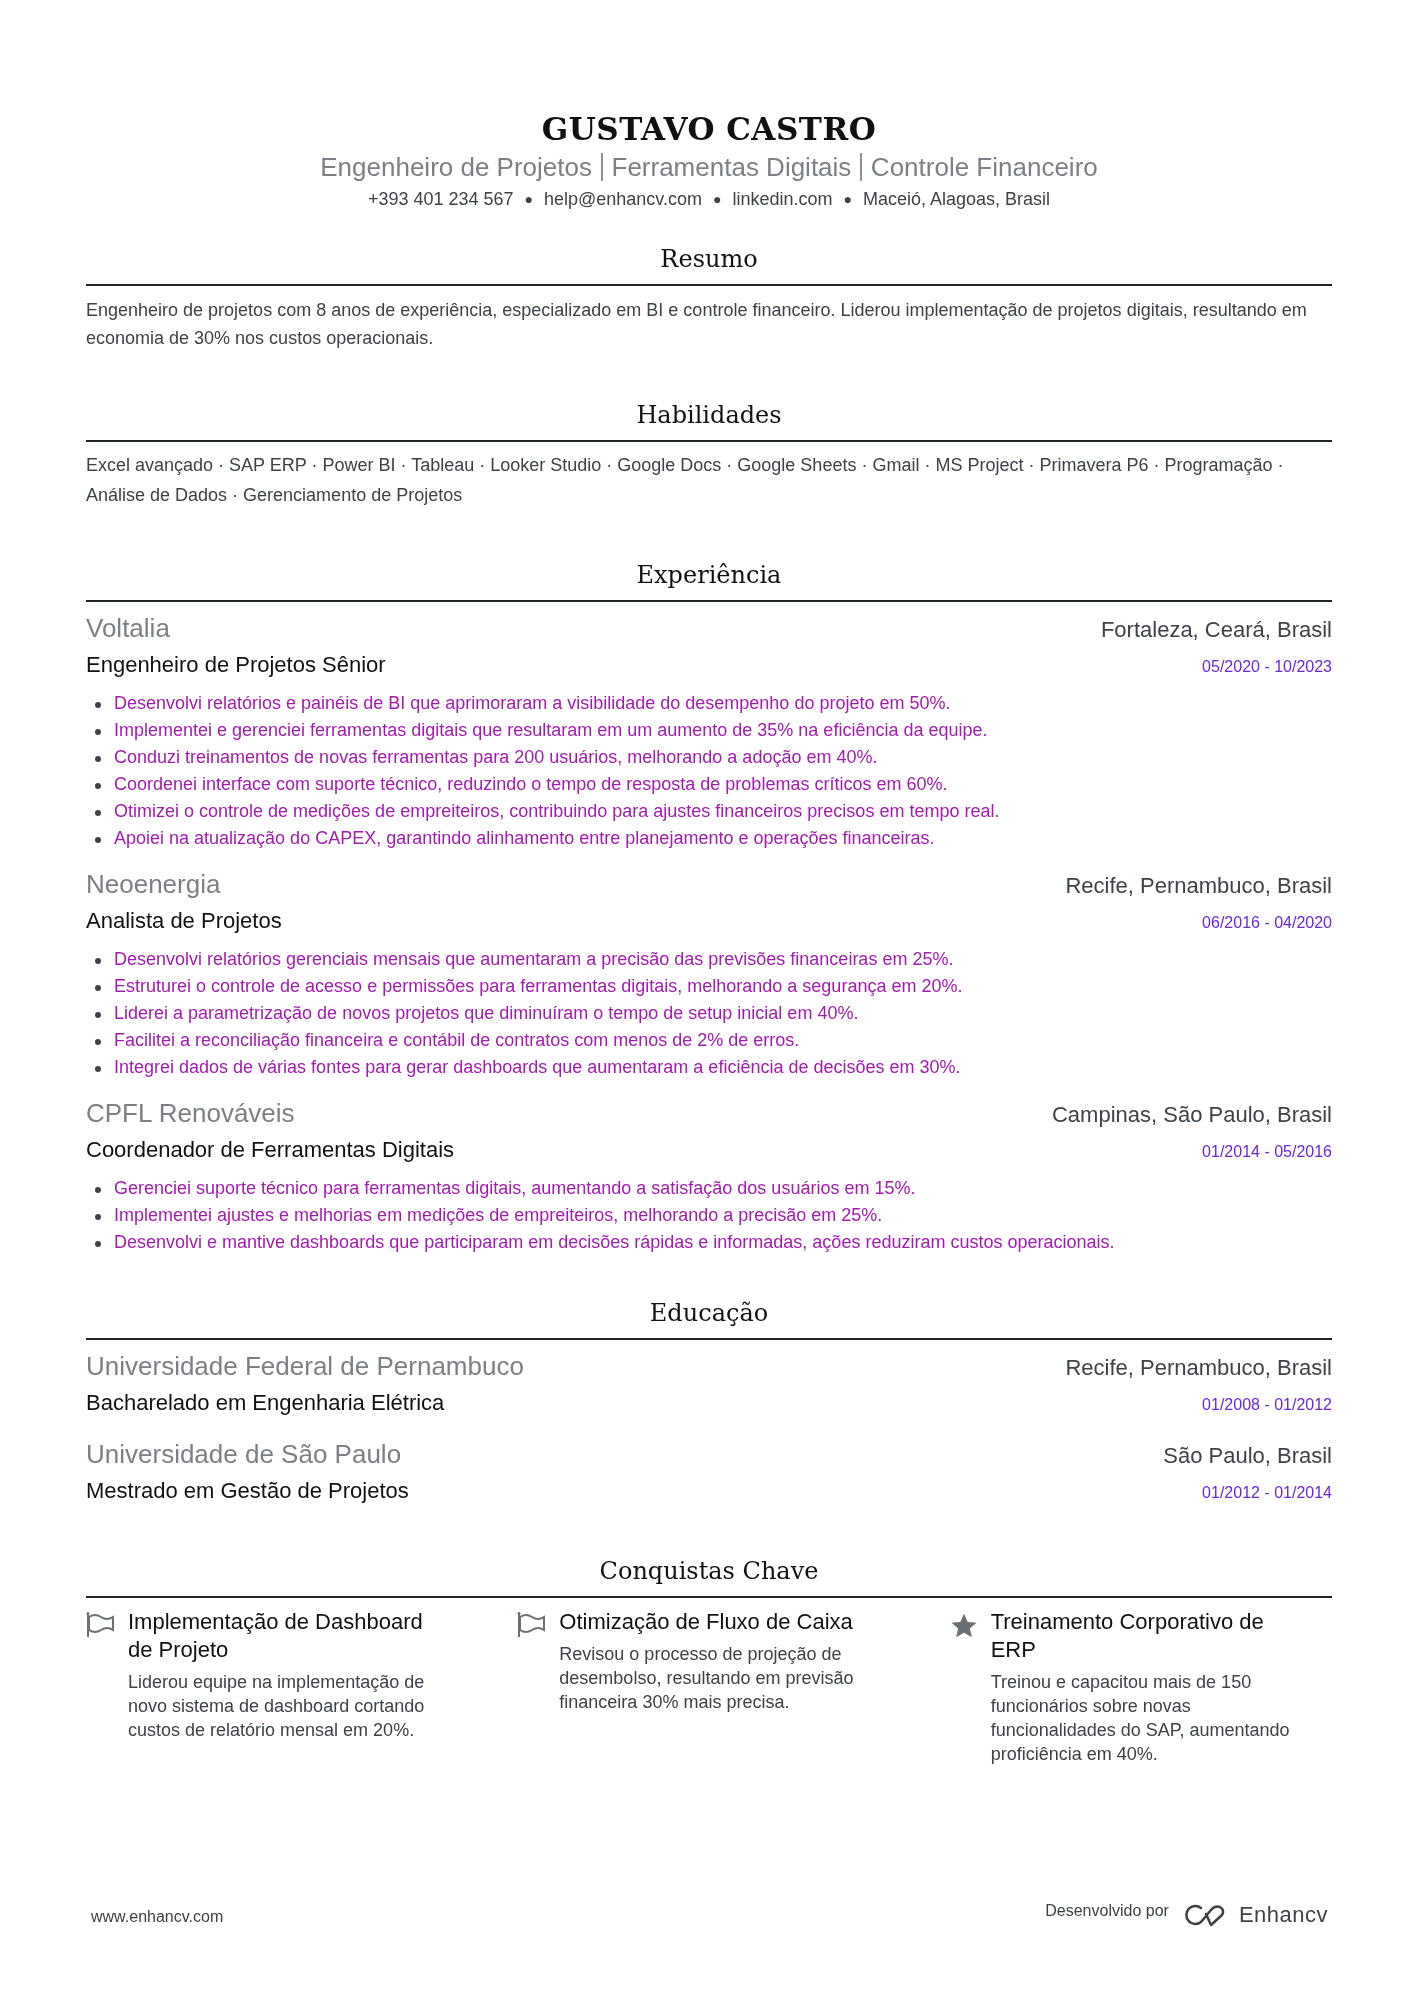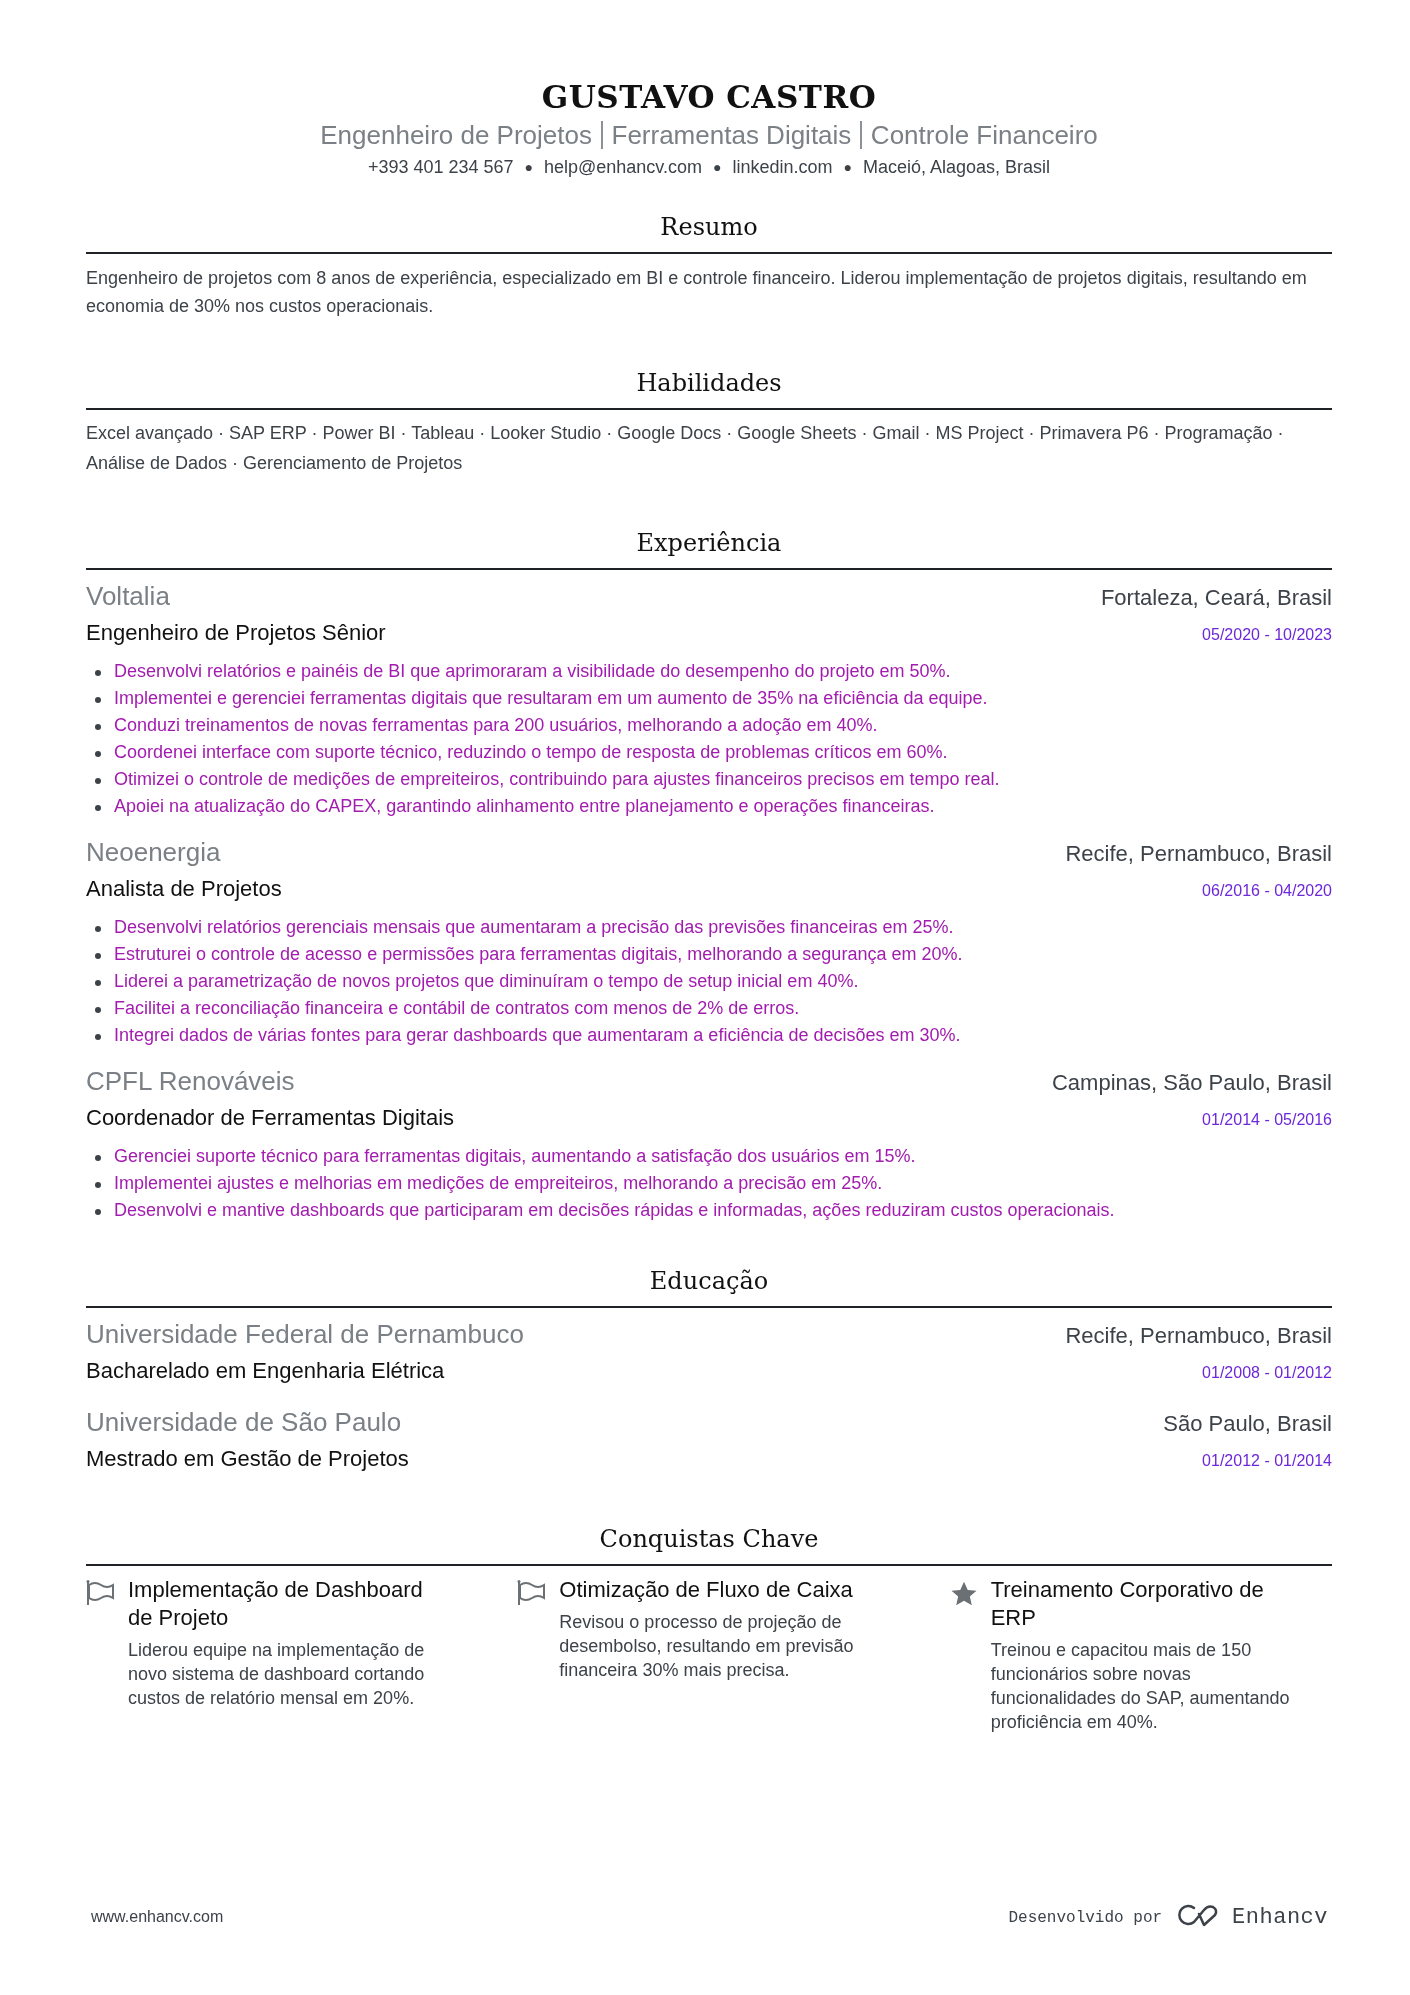--- a/index.html
+++ b/index.html
@@ -1,21 +1,21 @@
 <!DOCTYPE html>
 <html><head>
   <meta charset="utf-8">
   <style>
     * { box-sizing: border-box; margin: 0; padding: 0; }
     html, body { width: 1410px; height: 1995px; background: #ffffff; }
     body { position: relative; font-family: "Liberation Sans", sans-serif; color: #1f2328; }
     .page { position: absolute; left: 86px; top: 0; width: 1246px; }
 
     
-    .header { text-align: center; padding-top: 78px; }
+    .header { text-align: center; padding-top: 110px; }
     .name { font-family: "DejaVu Serif", serif; font-weight: bold; font-size: 31px; letter-spacing: 0.5px; color: #111; line-height: 38px; }
     .title-line { font-size: 26px; color: #7a8085; line-height: 34px; margin-top: 2px; }
     .title-line .sep { display: inline-block; width: 1.5px; height: 28px; background: #8b9196; vertical-align: -5px; margin: 0 9px; }
     .contact { font-size: 18px; color: #3c4248; line-height: 26px; margin-top: 2px; }
     .contact .dot { margin: 0 11px; font-size: 14px; vertical-align: 1px; }
 
     
     .section-title { font-family: "DejaVu Serif", serif; font-size: 24px; color: #111; text-align: center; line-height: 34px; }
     .rule { height: 2px; background: #1f2328; margin-top: 8px; }
     .body-text { font-size: 18px; color: #3c4248; line-height: 28px; }
@@ -44,21 +44,21 @@
 
     .ach-grid { display: flex; margin-top: 10px; gap: 48px; }
     .ach { width: 33.33%; display: flex; padding-right: 20px; }
     .ach-icon { width: 42px; flex: none; padding-top: 4px; }
     .ach-icon svg { display: block; }
     .ach-title { font-size: 22px; color: #111; line-height: 28px; }
     .ach-desc { font-size: 18px; color: #3c4248; line-height: 24px; margin-top: 6px; }
 
     
     .footer-left { position: absolute; left: 91px; top: 1908px; font-size: 16px; color: #3c4248; }
-    .footer-right { position: absolute; right: 82px; top: 1902px; display: flex; align-items: center; font-family: Liberation Mono, monospace; }
+    .footer-right { position: absolute; right: 82px; top: 1902px; display: flex; align-items: flex-start; }
     .footer-right .by { font-size: 16px; color: #3c4248; margin-right: 12px; }
     .footer-right .brand { font-size: 22px; color: #3c4248; margin-left: 10px; letter-spacing: 0.5px; }
   </style>
 </head>
 <body>
 
 <div class="page">
 
   <div class="header">
     <div class="name">GUSTAVO CASTRO</div>

